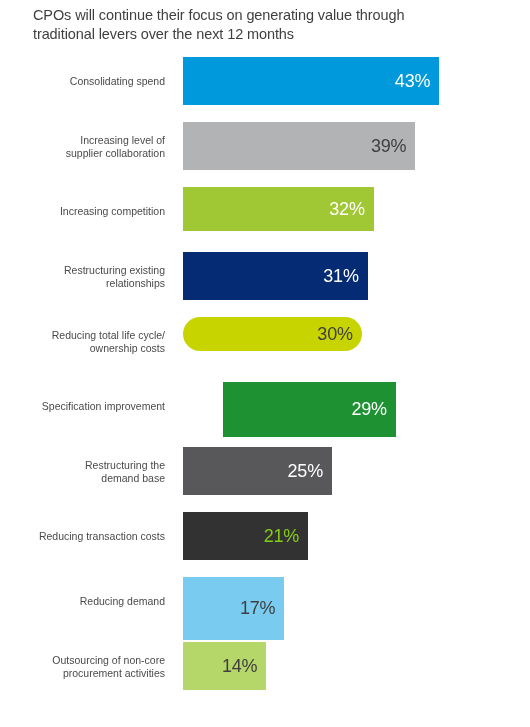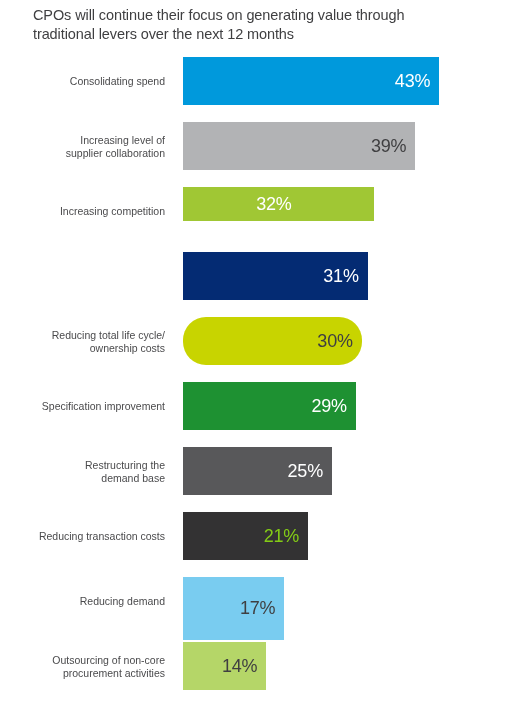--- a/index.html
+++ b/index.html
@@ -90,39 +90,41 @@
       </div>
       <div class="bar-row" style="top: 65px;">
         <div class="bar-label">Increasing level of
 supplier collaboration</div>
         <div class="bar" style="width: 232.44px; height: 48px; background: rgb(178, 179, 181);">
           <span class="bar-value" style="color: rgb(63, 63, 65);">39%</span>
         </div>
       </div>
       <div class="bar-row" style="top: 130px;">
         <div class="bar-label">Increasing competition</div>
-        <div class="bar" style="width: 190.72px; height: 34px; background: rgb(160, 199, 52); justify-content: center;">
+        <div class="bar" style="width: 190.72px; height: 44px; background: rgb(160, 199, 52);">
           <span class="bar-value" style="color: rgb(255, 255, 255);">32%</span>
         </div>
       </div>
       <div class="bar-row" style="top: 195px;">
+        <div class="bar-label">Restructuring existing
+relationships</div>
         <div class="bar" style="width: 184.76px; height: 48px; background: rgb(4, 43, 115);">
           <span class="bar-value" style="color: rgb(255, 255, 255);">31%</span>
         </div>
       </div>
       <div class="bar-row" style="top: 260px;">
         <div class="bar-label">Reducing total life cycle/
 ownership costs</div>
-        <div class="bar" style="width: 178.8px; height: 48px; background: rgb(200, 212, 0); border-radius: 23px;">
+        <div class="bar" style="width: 178.8px; height: 34px; background: rgb(200, 212, 0); border-radius: 23px;">
           <span class="bar-value" style="color: rgb(63, 63, 65);">30%</span>
         </div>
       </div>
       <div class="bar-row" style="top: 325px;">
         <div class="bar-label">Specification improvement</div>
-        <div class="bar" style="width: 172.84px; height: 48px; background: rgb(30, 145, 50);">
+        <div class="bar" style="width: 172.84px; height: 55px; background: rgb(30, 145, 50); margin-left: 40px;">
           <span class="bar-value" style="color: rgb(255, 255, 255);">29%</span>
         </div>
       </div>
       <div class="bar-row" style="top: 390px;">
         <div class="bar-label">Restructuring the
 demand base</div>
         <div class="bar" style="width: 149px; height: 48px; background: rgb(88, 88, 90);">
           <span class="bar-value" style="color: rgb(255, 255, 255);">25%</span>
         </div>
       </div>

